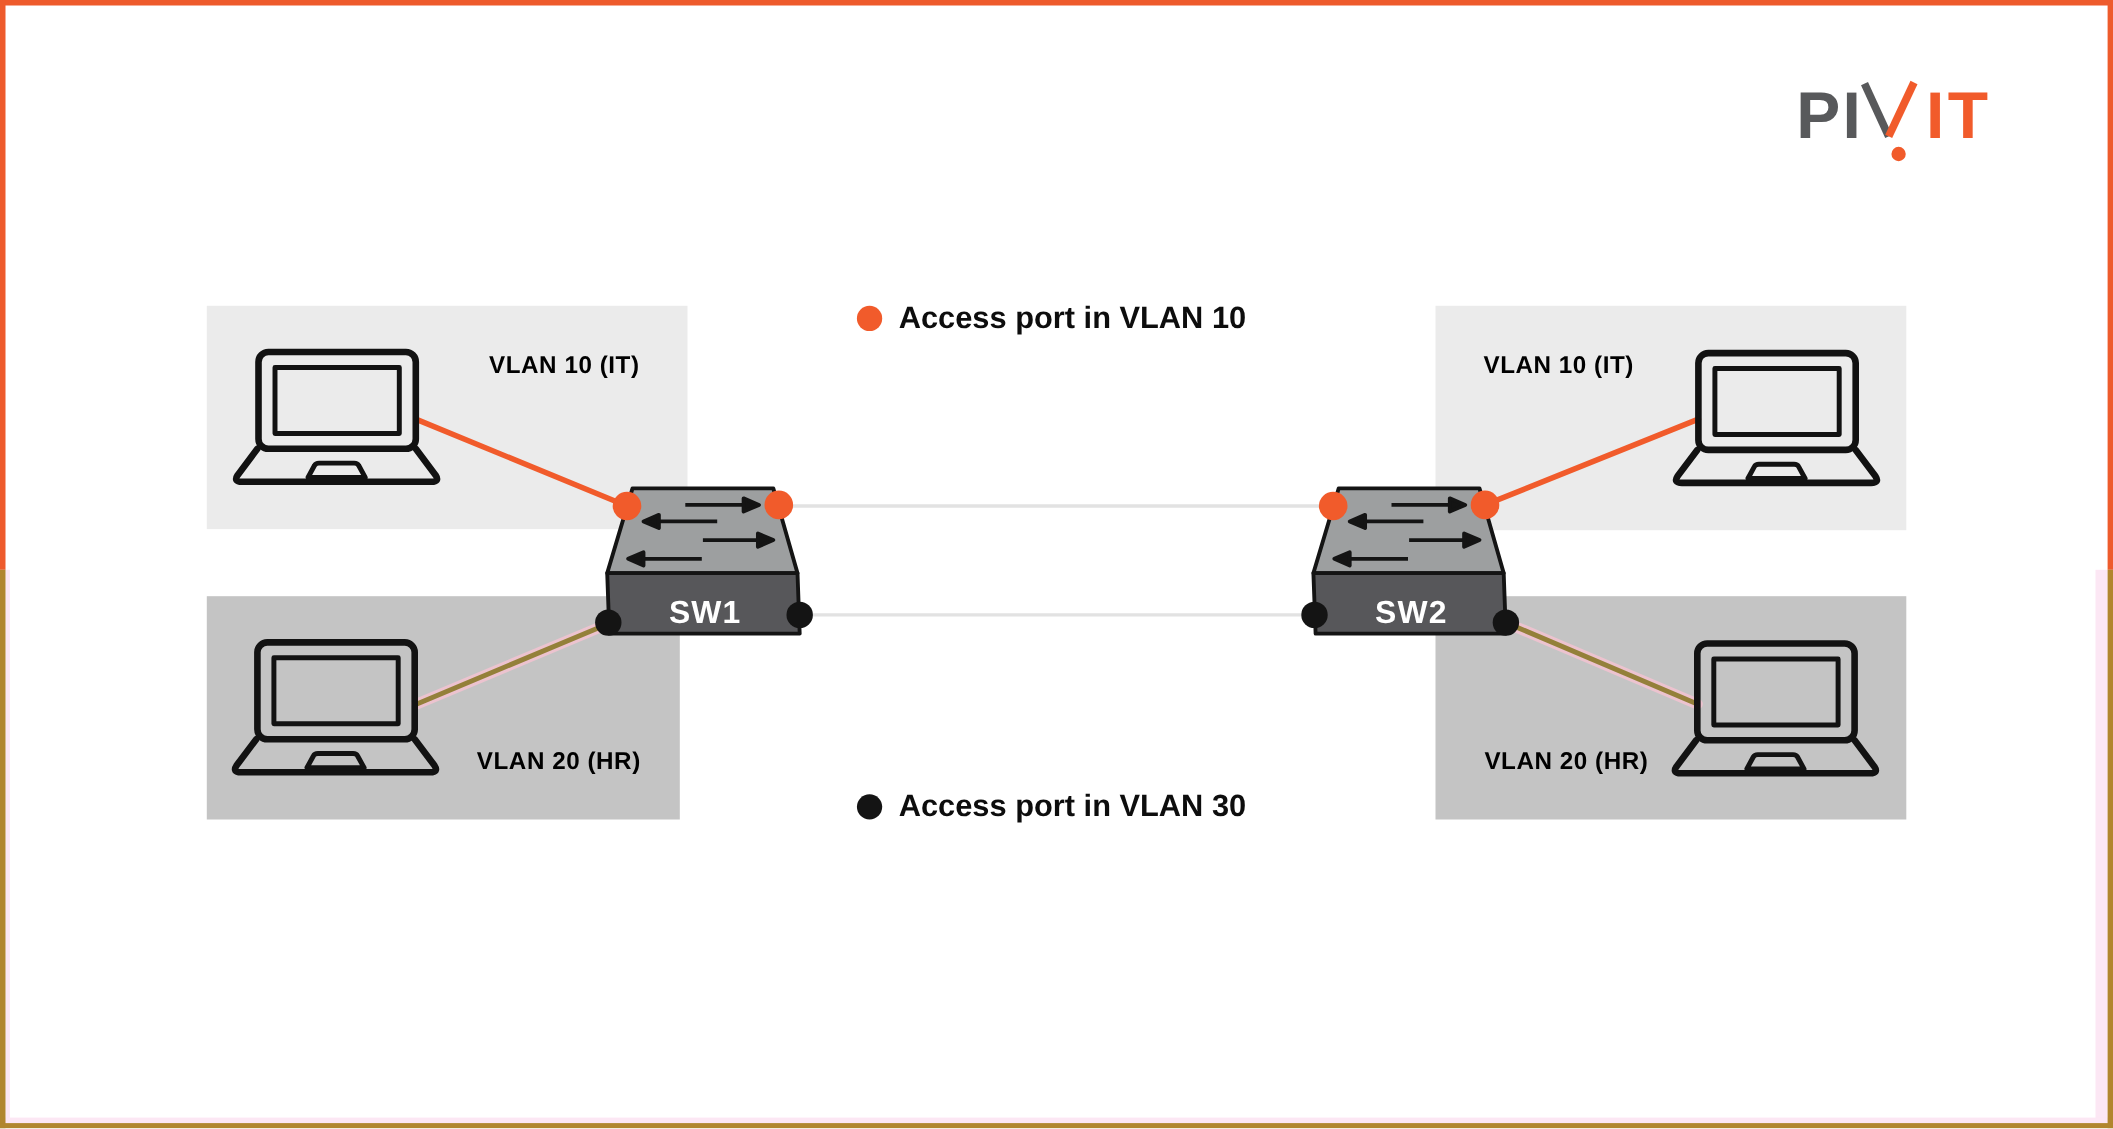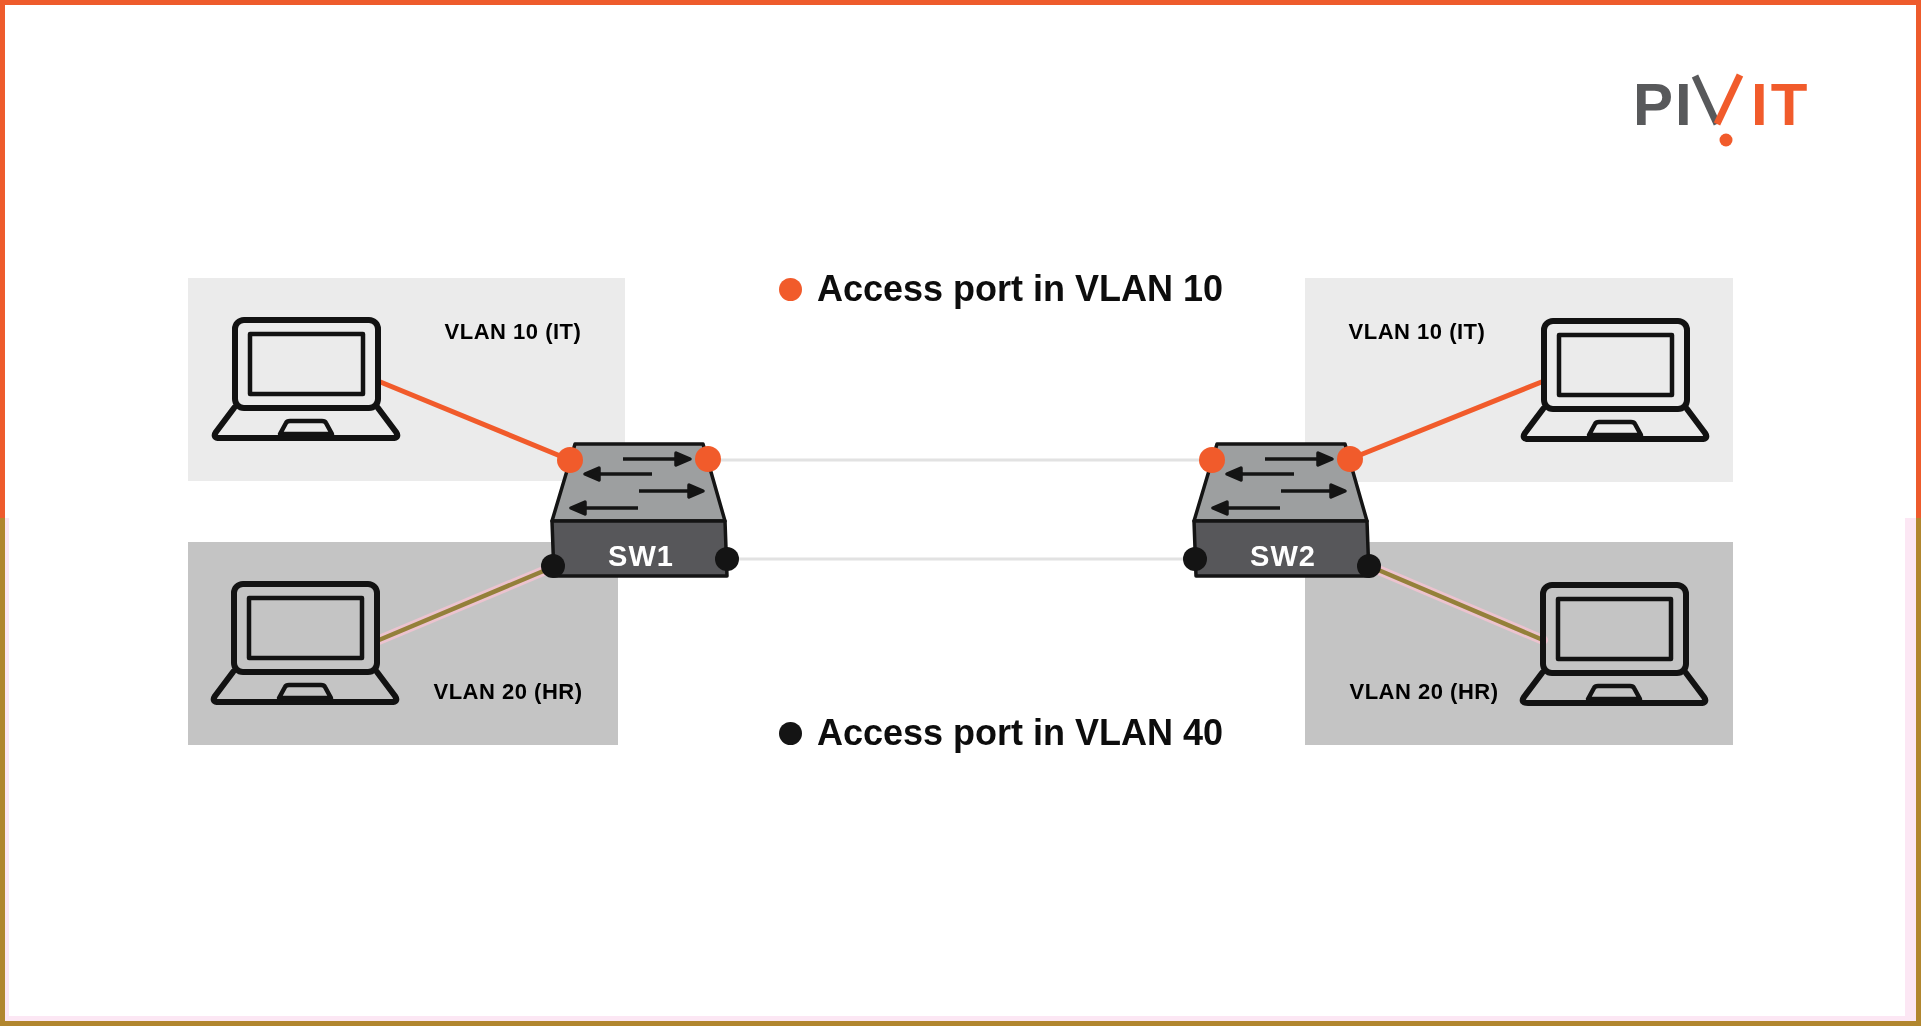--- a/index.html
+++ b/index.html
@@ -32,21 +32,21 @@
   .zl-bl{left:388px;top:679px;}
   .zl-tr{left:1297px;top:319px;}
   .zl-br{left:1304px;top:679px;}
   
   .legend-row{position:absolute;z-index:3;display:flex;align-items:center;gap:15px;height:26px;}
   .lg-1{left:779px;top:276px;}
   .lg-2{left:779px;top:720px;}
   .legend-dot{width:23px;height:23px;border-radius:50%;flex:0 0 auto;}
   .dot-orange{background:#f15b2b;}
   .dot-black{background:#141414;}
-  .legend-label{font-size:36px;font-weight:bold;color:#0d0d0d;white-space:nowrap;}
+  .legend-label{font-size:28px;font-weight:bold;color:#0d0d0d;white-space:nowrap;}
   
   #diagram{position:absolute;left:0;top:0;z-index:2;}
   
   #logo{position:absolute;left:1625px;top:55px;z-index:3;}
 </style>
 </head>
 <body>
 
 <div id="canvas">
 
@@ -118,21 +118,21 @@
   <div class="zone-label zl-bl">VLAN 20 (HR)</div>
   <div class="zone-label zl-tr">VLAN 10 (IT)</div>
   <div class="zone-label zl-br">VLAN 20 (HR)</div>
 
   <div class="legend-row lg-1">
     <span class="legend-dot dot-orange"></span>
     <span class="legend-label">Access port in VLAN 10</span>
   </div>
   <div class="legend-row lg-2">
     <span class="legend-dot dot-black"></span>
-    <span class="legend-label">Access port in VLAN 40</span>
+    <span class="legend-label">Access port in VLAN 30</span>
   </div>
 
   <svg id="logo" width="220" height="100" viewBox="0 0 220 100">
     <text x="8" y="70" font-family="Liberation Sans, sans-serif" font-size="60" font-weight="bold" fill="#58595b" letter-spacing="2">PI</text>
     <line x1="70" y1="21" x2="92" y2="69" stroke="#58595b" stroke-width="7"></line>
     <line x1="115" y1="20" x2="92" y2="69" stroke="#f15b2b" stroke-width="7"></line>
     <circle cx="101" cy="85" r="6.5" fill="#f15b2b"></circle>
     <text x="126" y="70" font-family="Liberation Sans, sans-serif" font-size="60" font-weight="bold" fill="#f15b2b" letter-spacing="3">IT</text>
   </svg>
 

